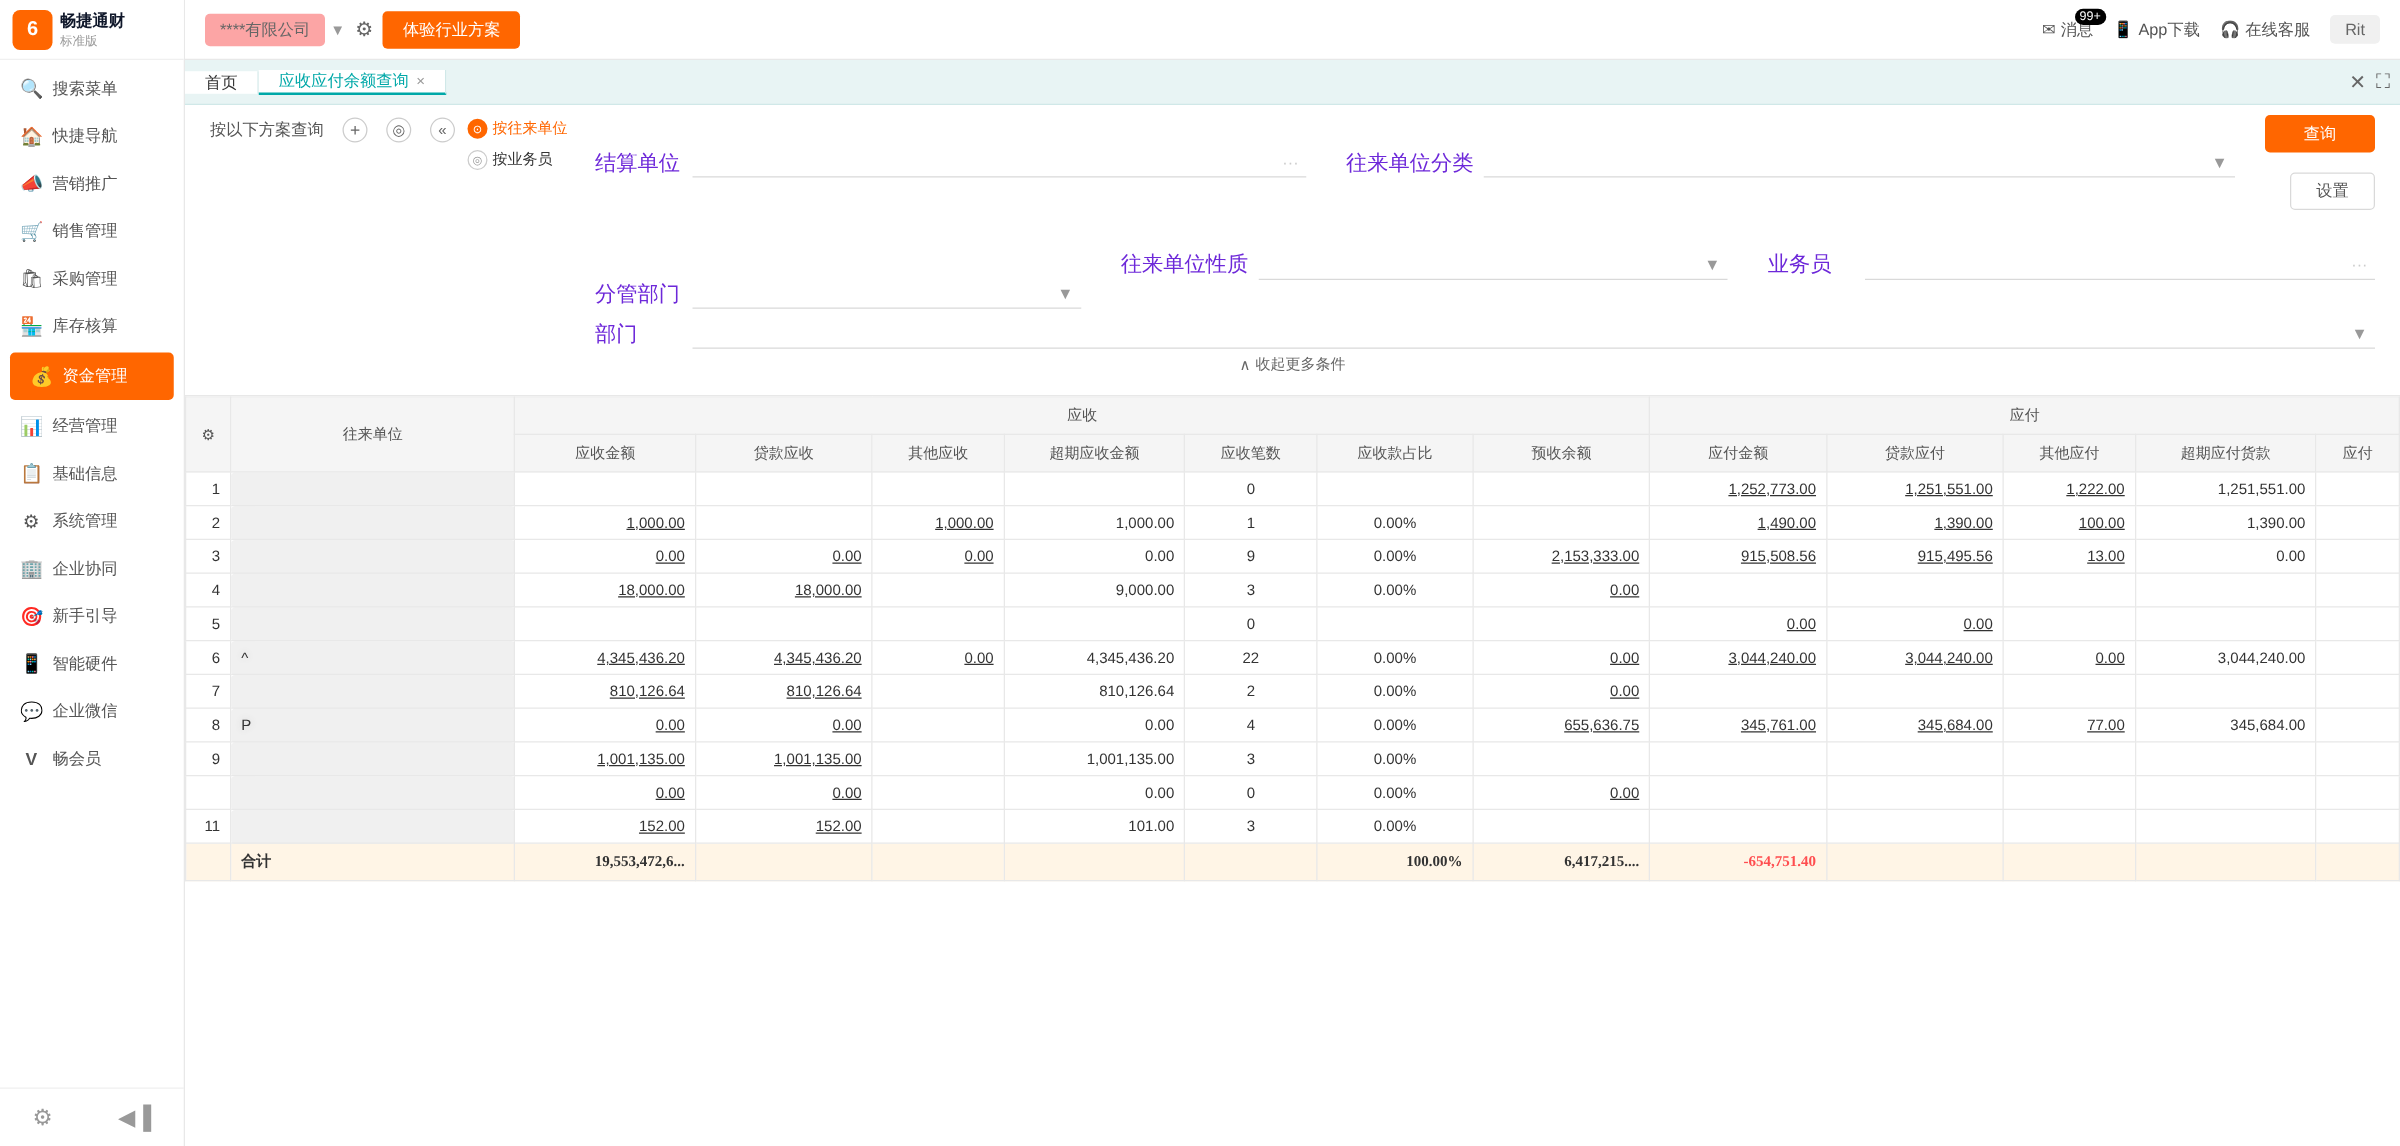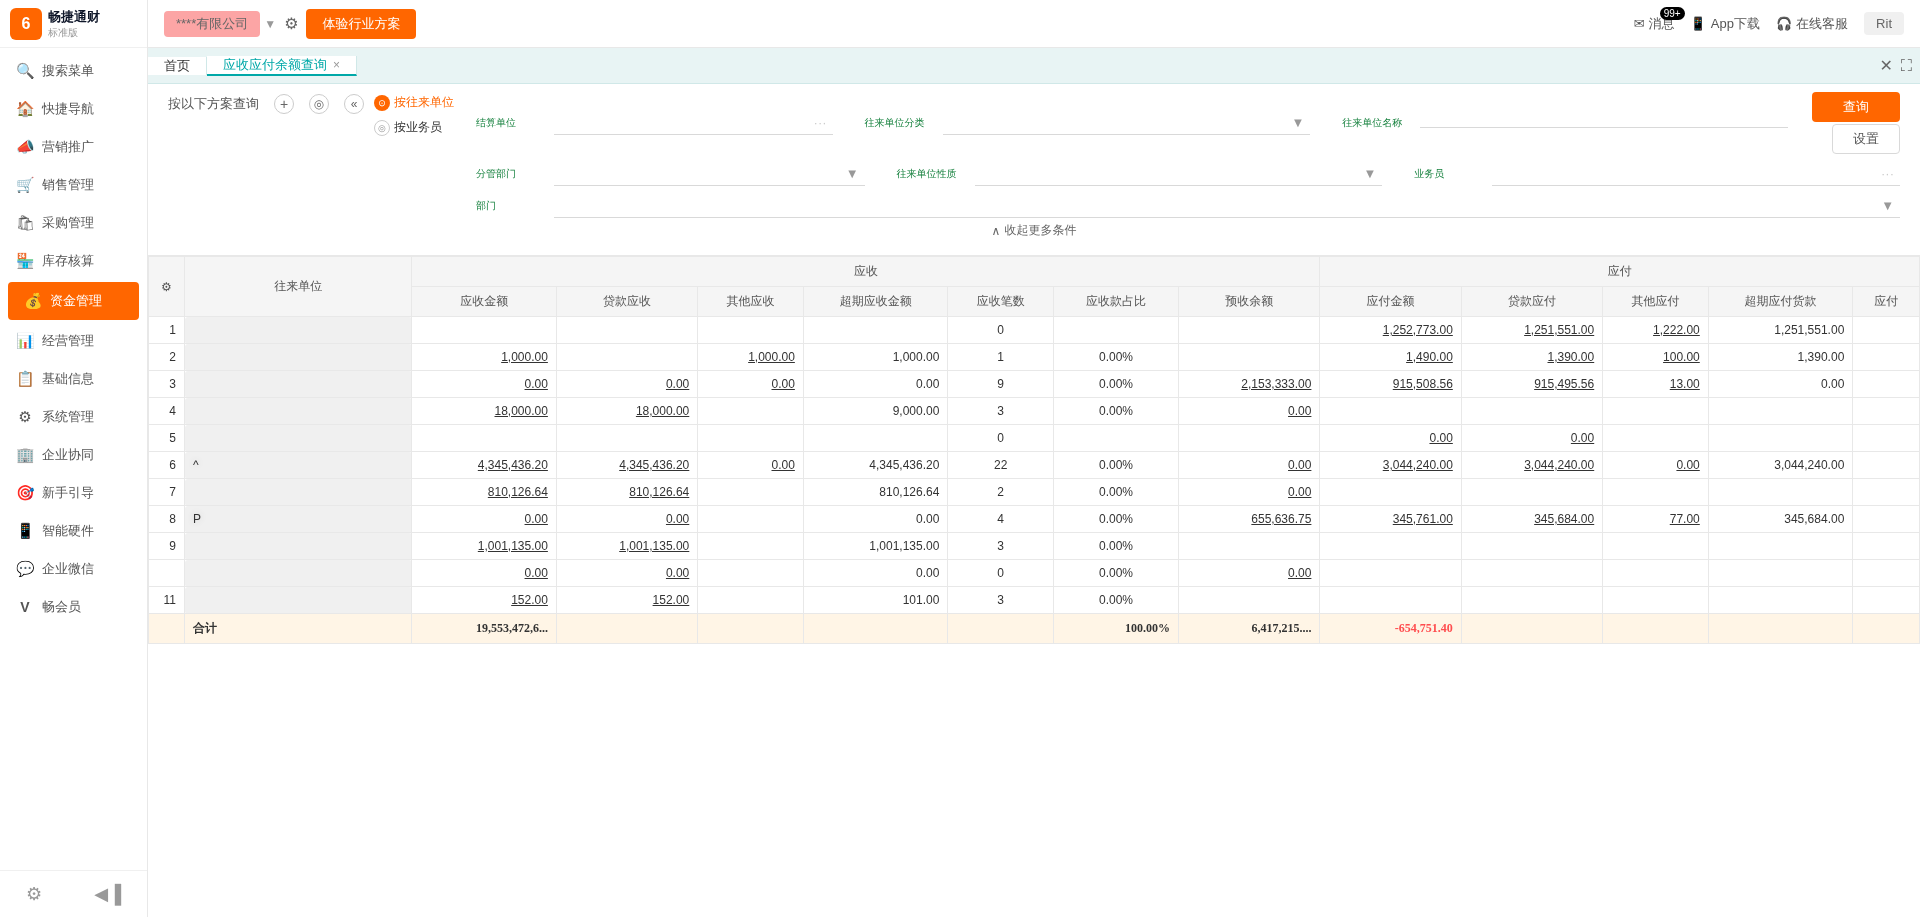--- a/index.html
+++ b/index.html
@@ -56,21 +56,21 @@
     .filter-add-btn { width: 20px; height: 20px; border: 1px solid #ccc; border-radius: 50%; display: flex; align-items: center; justify-content: center; cursor: pointer; color: #666; font-size: 14px; }
     .filter-template-btn { width: 20px; height: 20px; border: 1px solid #ccc; border-radius: 50%; display: flex; align-items: center; justify-content: center; cursor: pointer; color: #666; font-size: 12px; }
     .filter-collapse-btn { width: 20px; height: 20px; border: 1px solid #ccc; border-radius: 50%; display: flex; align-items: center; justify-content: center; cursor: pointer; color: #666; font-size: 12px; }
     .filter-scheme { display: flex; flex-direction: column; gap: 4px; margin-right: 12px; }
     .scheme-option { display: flex; align-items: center; gap: 4px; cursor: pointer; padding: 2px 6px; border-radius: 4px; }
     .scheme-option.active { color: #ff6600; }
     .scheme-option-icon { width: 16px; height: 16px; background: #ff6600; border-radius: 50%; display: flex; align-items: center; justify-content: center; color: #fff; font-size: 9px; }
     .scheme-option-icon2 { width: 16px; height: 16px; border: 1px solid #ccc; border-radius: 50%; display: flex; align-items: center; justify-content: center; color: #999; font-size: 9px; }
     .filter-row { display: flex; align-items: center; gap: 12px; }
     .filter-field { display: flex; align-items: center; flex: 1; min-width: 0; }
-    .filter-field-label { font-size: 10px; color: #15803d; white-space: nowrap; margin-right: 8px; min-width: 70px; }
+    .filter-field-label { font-size: 17px; color: #6d28d9; white-space: nowrap; margin-right: 8px; min-width: 70px; }
     .filter-field-input { flex: 1; border: none; border-bottom: 1px solid #d9d9d9; padding: 4px 6px; font-size: 13px; color: #333; background: transparent; outline: none; display: flex; align-items: center; justify-content: space-between; cursor: pointer; }
     .filter-field-input .dots { color: #ccc; }
     .filter-field-select { flex: 1; border: none; border-bottom: 1px solid #d9d9d9; padding: 4px 6px; font-size: 13px; color: #333; background: transparent; outline: none; display: flex; align-items: center; justify-content: space-between; cursor: pointer; }
     .filter-field-select .arrow { color: #999; }
     .btn-query { background: #ff6600; color: #fff; border: none; padding: 6px 20px; border-radius: 4px; cursor: pointer; font-size: 13px; }
     .btn-setting { background: #fff; color: #555; border: 1px solid #d9d9d9; padding: 5px 20px; border-radius: 4px; cursor: pointer; font-size: 13px; margin-left: 20px; }
 
     .filter-collapse { text-align: center; padding: 4px 0; color: #666; font-size: 12px; cursor: pointer; display: flex; align-items: center; justify-content: center; gap: 4px; }
 
     
@@ -238,33 +238,27 @@
                 <span class="dots">···</span>
             </div>
           </div>
           <div class="filter-field" style="flex:1.5; margin-left:20px;">
             <span class="filter-field-label">往来单位分类</span>
             <div class="filter-field-select" style="min-width:180px;">
               <span></span>
                 <span class="arrow">▼</span>
             </div>
           </div>
-          <div class="filter-field" style="flex:1.5; margin-left:20px;">
-            <span class="filter-field-label">往来单位名称</span>
-            <div class="filter-field-input" style="min-width:180px;">
-              <span></span>
-            </div>
-          </div>
-          <div style="display:flex; flex-direction:column; gap:2px; margin-left:12px;">
+          <div style="display:flex; flex-direction:column; gap:16px; margin-left:12px;">
             <button class="btn-query">查询</button>
             <button class="btn-setting">设置</button>
           </div>
         </div>
         <div class="filter-row">
-          <div class="filter-field" style="flex:1.2;">
+          <div class="filter-field" style="flex:1.2;margin-top:47px;">
             <span class="filter-field-label">分管部门</span>
             <div class="filter-field-select" style="min-width:160px;">
               <span></span>
                 <span class="arrow">▼</span>
             </div>
           </div>
           <div class="filter-field" style="flex:1.5; margin-left:20px;">
             <span class="filter-field-label">往来单位性质</span>
             <div class="filter-field-select" style="min-width:180px;">
               <span></span>

